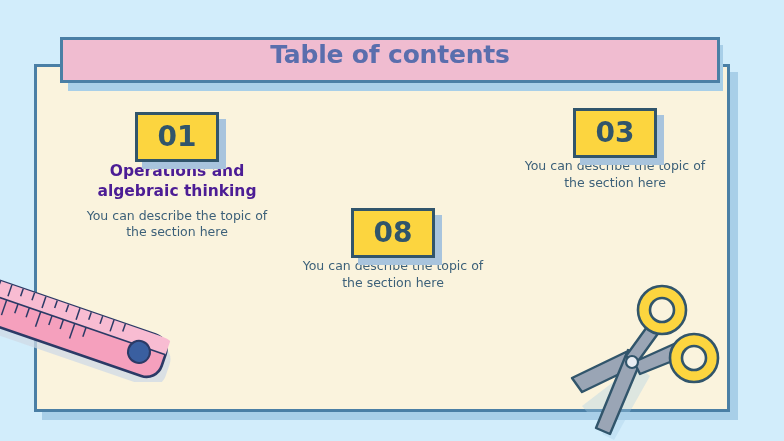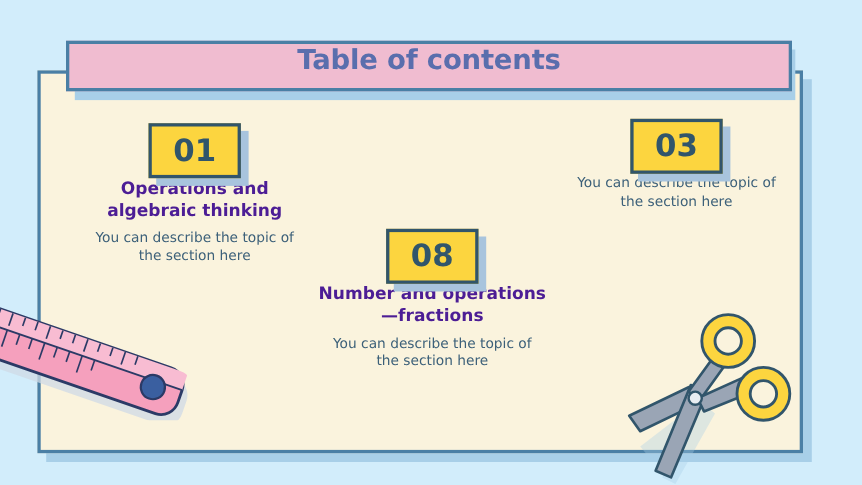--- a/index.html
+++ b/index.html
@@ -178,21 +178,20 @@
     <p class="sec-desc">You can describe the topic of the section here</p>
   </div>
 
   <div class="section" id="section-2">
     <div class="num-wrap">
       <div class="num-shadow"></div>
       <div class="num-box">
         <span class="num-text">08</span>
       </div>
     </div>
-    <p class="sec-heading">Number and operations—fractions</p>
     <p class="sec-desc">You can describe the topic of the section here</p>
   </div>
 
   <div class="section" id="section-3">
     <div class="num-wrap">
       <div class="num-shadow"></div>
       <div class="num-box">
         <span class="num-text">03</span>
       </div>
     </div>

